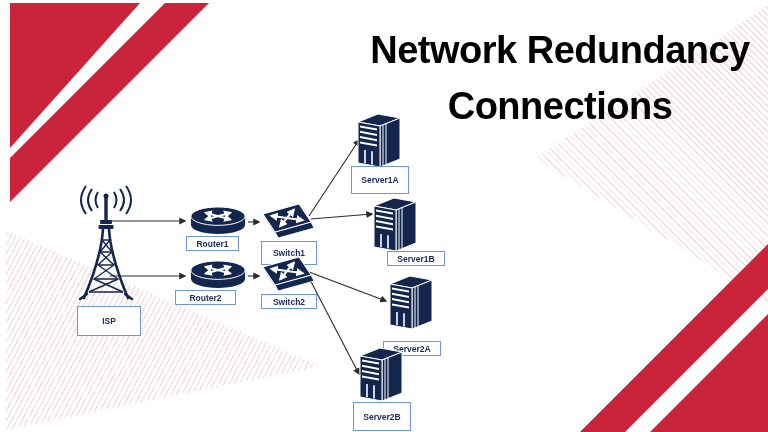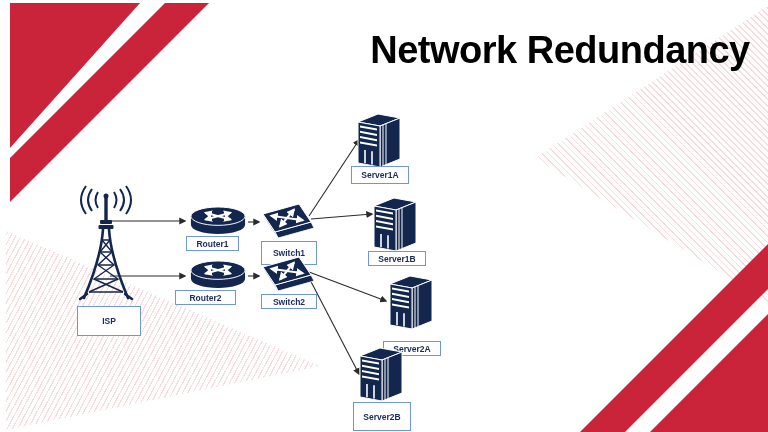--- a/index.html
+++ b/index.html
@@ -45,20 +45,21 @@
   <div class="deco pat-tr"></div>
   <div class="deco pat-bl"></div>
 
   <div class="deco tl-tri"></div>
   <div class="deco tl-band"></div>
   <div class="deco br-band"></div>
   <div class="deco br-tri"></div>
 
   <div class="title">
     <div>Network Redundancy</div>
+    <div>Connections</div>
   </div>
 
   <svg class="wires" width="768" height="432">
     <g stroke="#2b2b2b" stroke-width="1.1" fill="none">
       <line x1="108" y1="221" x2="185" y2="221" marker-end="url(#ad)"></line>
       <line x1="110" y1="276" x2="185" y2="276" marker-end="url(#ad)"></line>
       <line x1="248" y1="222" x2="259" y2="222" marker-end="url(#ad)"></line>
       <line x1="248" y1="276" x2="259" y2="276" marker-end="url(#ad)"></line>
       <line x1="309" y1="216" x2="359" y2="140" marker-end="url(#ad)"></line>
       <line x1="311" y1="219" x2="372" y2="214" marker-end="url(#ad)"></line>
@@ -161,21 +162,21 @@
       <g stroke="#ffffff" stroke-width="1.6">
         <line x1="9" y1="40" x2="9" y2="53.2"></line>
         <line x1="16" y1="41.2" x2="16" y2="54.4"></line>
       </g>
       <g stroke="#ffffff" stroke-width="1">
         <line x1="27" y1="14.8" x2="27" y2="55.8"></line>
         <line x1="30" y1="13.7" x2="30" y2="54.6"></line>
       </g>
     </svg>
   </div>
-  <div class="nlabel" style="left:351px;top:166px;width:58px;height:18px">Server1A</div>
+  <div class="nlabel" style="left:351px;top:166px;width:58px;height:28px">Server1A</div>
 
   <div class="node" style="left:372px;top:194px;width:48px;height:58px">
     <svg viewBox="0 0 48 58">
       <polygon points="2,12 24,16 44,8 22,4" fill="#13264D" stroke="#ffffff" stroke-width="1"></polygon>
       <polygon points="24,16 44,8 44,49 24,57" fill="#13264D" stroke="#ffffff" stroke-width="1"></polygon>
       <polygon points="2,12 24,16 24,57 2,53" fill="#13264D" stroke="#ffffff" stroke-width="1"></polygon>
       <g fill="#ffffff">
         <polygon points="4,15.5 21,18.6 21,20.6 4,17.5"></polygon>
         <polygon points="4,20.8 21,23.9 21,25.9 4,22.8"></polygon>
         <polygon points="4,26.1 21,29.2 21,31.2 4,28.1"></polygon>
@@ -184,21 +185,21 @@
       <g stroke="#ffffff" stroke-width="1.6">
         <line x1="9" y1="40" x2="9" y2="53.2"></line>
         <line x1="16" y1="41.2" x2="16" y2="54.4"></line>
       </g>
       <g stroke="#ffffff" stroke-width="1">
         <line x1="27" y1="14.8" x2="27" y2="55.8"></line>
         <line x1="30" y1="13.7" x2="30" y2="54.6"></line>
       </g>
     </svg>
   </div>
-  <div class="nlabel" style="left:368px;top:251px;width:58px;height:15px">Server1B</div>
+  <div class="nlabel" style="left:387px;top:251px;width:58px;height:15px">Server1B</div>
 
   <div class="node" style="left:388px;top:272px;width:48px;height:58px">
     <svg viewBox="0 0 48 58">
       <polygon points="2,12 24,16 44,8 22,4" fill="#13264D" stroke="#ffffff" stroke-width="1"></polygon>
       <polygon points="24,16 44,8 44,49 24,57" fill="#13264D" stroke="#ffffff" stroke-width="1"></polygon>
       <polygon points="2,12 24,16 24,57 2,53" fill="#13264D" stroke="#ffffff" stroke-width="1"></polygon>
       <g fill="#ffffff">
         <polygon points="4,15.5 21,18.6 21,20.6 4,17.5"></polygon>
         <polygon points="4,20.8 21,23.9 21,25.9 4,22.8"></polygon>
         <polygon points="4,26.1 21,29.2 21,31.2 4,28.1"></polygon>

